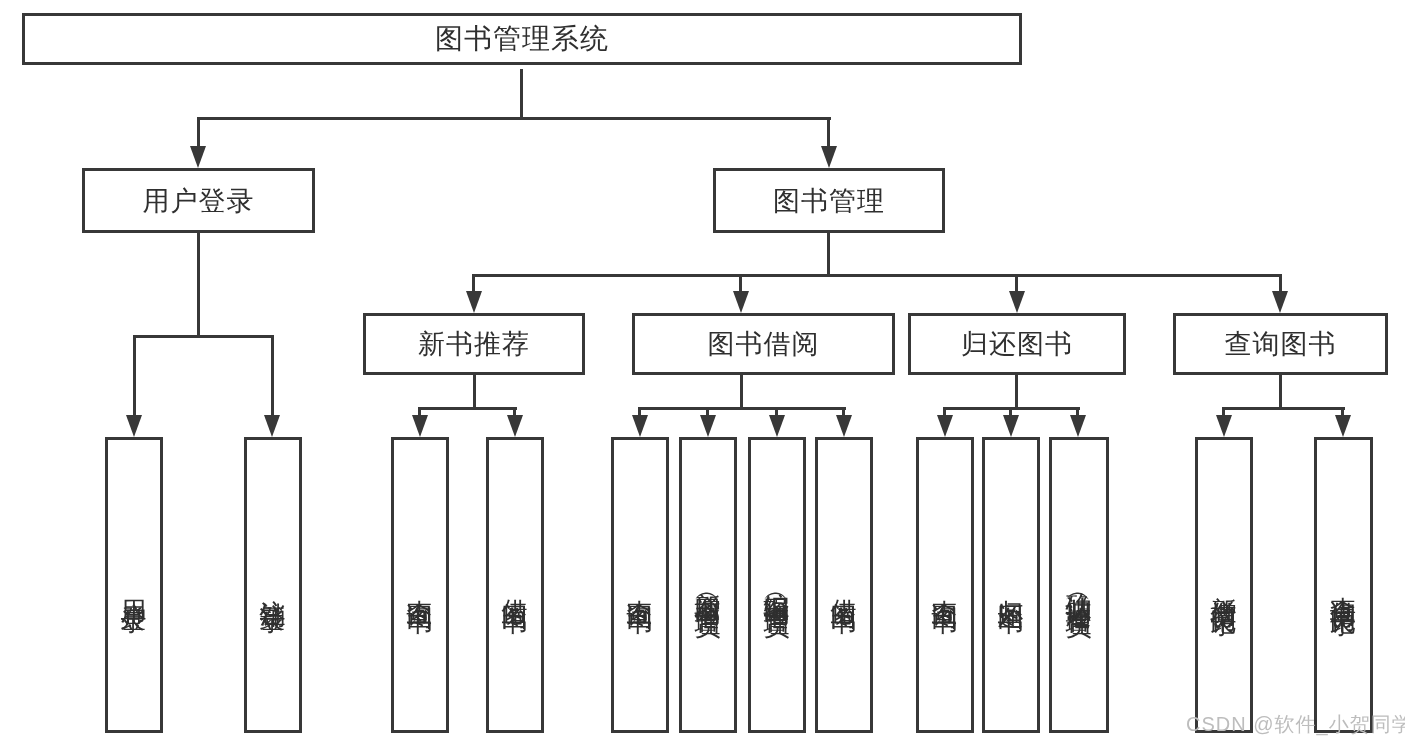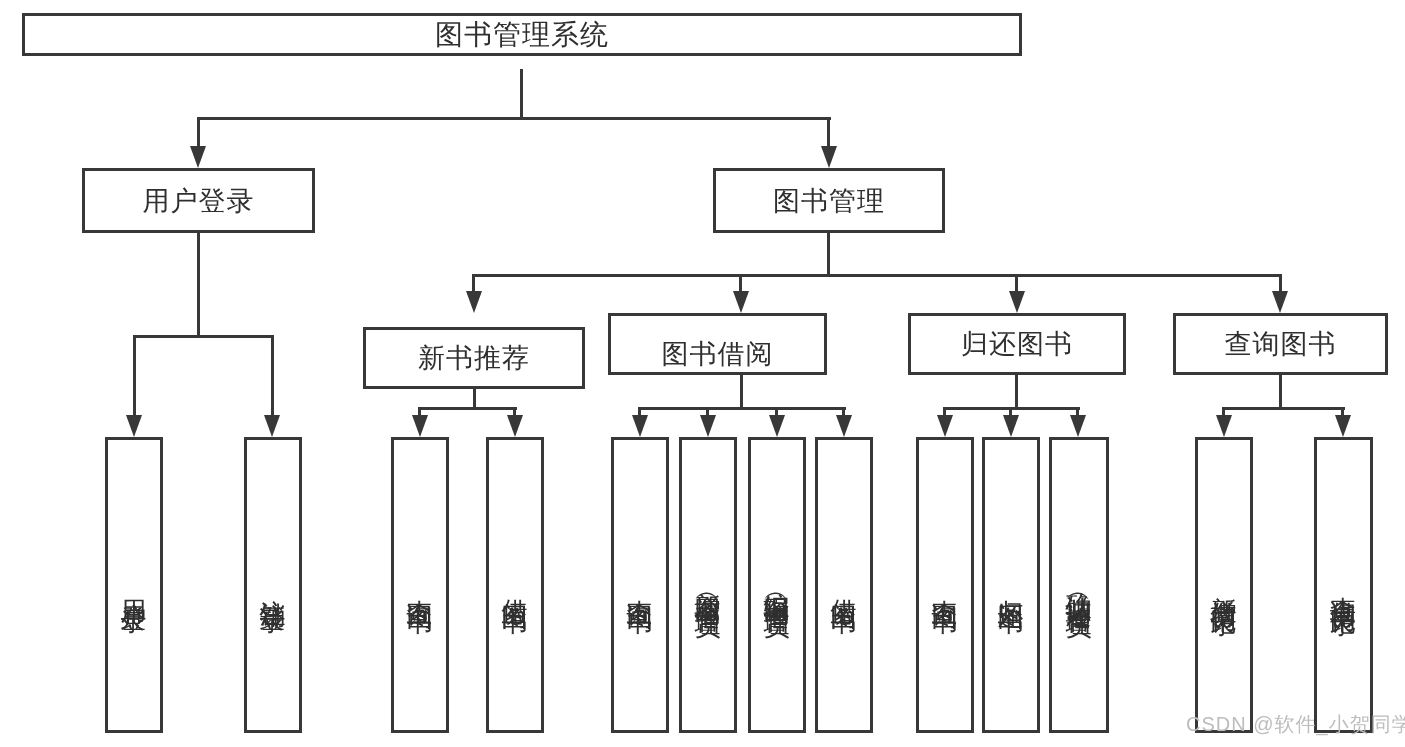--- a/index.html
+++ b/index.html
@@ -111,37 +111,37 @@
   <div class="vline" style="left:1076px;top:410px;height:6px;"></div>
   <div class="arrow" style="left:1070px;top:415px;"></div>
 
   <div class="vline" style="left:1279px;top:375px;height:35px;"></div>
   <div class="hline" style="left:1222px;top:407px;width:123px;"></div>
   <div class="vline" style="left:1222px;top:410px;height:6px;"></div>
   <div class="arrow" style="left:1216px;top:415px;"></div>
   <div class="vline" style="left:1341px;top:410px;height:6px;"></div>
   <div class="arrow" style="left:1335px;top:415px;"></div>
 
-  <div class="node h root" style="left:22px;top:13px;width:1000px;height:43px;">
+  <div class="node h root" style="left:22px;top:13px;width:1000px;height:52px;">
     <span>图书管理系统</span>
   </div>
 
   <div class="node h" style="left:82px;top:168px;width:233px;height:65px;">
     <span>用户登录</span>
   </div>
 
   <div class="node h" style="left:713px;top:168px;width:232px;height:65px;font-family:Liberation Serif, serif;">
     <span>图书管理</span>
   </div>
 
-  <div class="node h" style="left:363px;top:327px;width:222px;height:62px;">
+  <div class="node h" style="left:363px;top:313px;width:222px;height:62px;">
     <span>新书推荐</span>
   </div>
 
-  <div class="node h" style="left:608px;top:313px;width:219px;height:62px;align-items:flex-end;">
+  <div class="node h" style="left:632px;top:313px;width:263px;height:62px;">
     <span>图书借阅</span>
   </div>
 
   <div class="node h" style="left:908px;top:313px;width:218px;height:62px;">
     <span>归还图书</span>
   </div>
 
   <div class="node h" style="left:1173px;top:313px;width:215px;height:62px;">
     <span>查询图书</span>
   </div>

